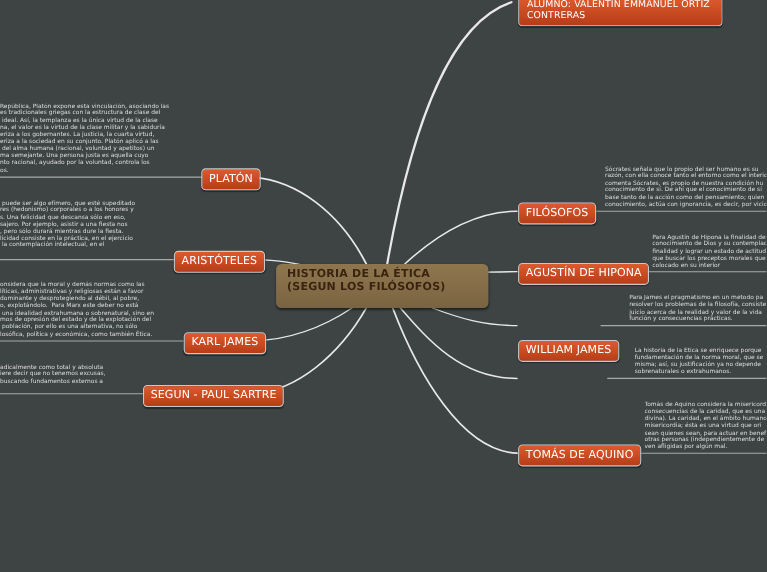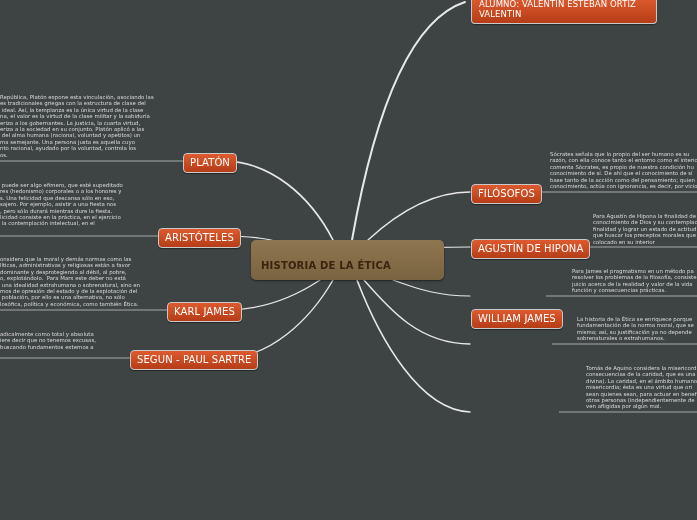--- a/index.html
+++ b/index.html
@@ -25,21 +25,21 @@
       pointer-events: none;
     }
     .central {
       position: absolute;
       left: 251px; top: 240px;
       width: 193px; height: 40px;
       background: linear-gradient(#8e774f, #7a6340);
       border-radius: 5px;
       box-shadow: 0 1px 2px rgba(0,0,0,0.5);
       box-sizing: border-box;
-      padding: 20px 0 0 10px;
+      padding: 4px 0 0 10px;
       color: #3a230f;
       font-weight: bold;
       font-size: 10px;
       line-height: 12px;
       letter-spacing: 0.2px;
     }
     .node {
       position: absolute;
       background: linear-gradient(#de5a2e, #b53d17);
       border: 1px solid #c9c9c9;
@@ -110,24 +110,25 @@
       <line x1="521" y1="192" x2="697" y2="192"></line>
       <line x1="567" y1="247" x2="697" y2="247"></line>
       <line x1="546" y1="296" x2="697" y2="296"></line>
       <line x1="552" y1="344" x2="697" y2="344"></line>
       <line x1="559" y1="412" x2="697" y2="412"></line>
     </g>
   </svg>
 
   <div class="central">
     <div>HISTORIA DE LA ÉTICA</div>
+    <div>(SEGUN LOS FILÓSOFOS)</div>
   </div>
 
   <div class="node author" style="left:471px; top:-2px;">
-    <span>ALUMNO: VALENTIN ESTEBAN ORTIZ VALENTIN</span>
+    <span>ALUMNO: VALENTIN EMMANUEL ORTIZ CONTRERAS</span>
   </div>
 
   <div class="note" style="left:0; top:94px; width:184px;">República, Platón expone esta vinculación, asociando las
 es tradicionales griegas con la estructura de clase del
  ideal. Así, la templanza es la única virtud de la clase
 na, el valor es la virtud de la clase militar y la sabiduría
 erizа a los gobernantes. La justicia, la cuarta virtud,
 erizа a la sociedad en su conjunto. Platón aplicó a las
  del alma humana (racional, voluntad y apetitos) un
 ma semejante. Una persona justa es aquella cuyo
@@ -192,20 +193,23 @@
   <div class="note" style="left:572px; top:268px; width:125px;">Para James el pragmatismo en un método pa
 resolver los problemas de la filosofía, consiste
 juicio acerca de la realidad y valor de la vida
 función y consecuencias prácticas.</div>
 
   <div class="note" style="left:577px; top:316px; width:120px;">La historia de la Ética se enriquece porque
 fundamentación de la norma moral, que se
 misma; así, su justificación ya no depende
 sobrenaturales o extrahumanos.</div>
 
+  <div class="node" style="left:471px; top:404px;">
+    <span>TOMÁS DE AQUINO</span>
+  </div>
   <div class="note" style="left:586px; top:365px; width:111px;">Tomás de Aquino considera la misericord
 consecuencias de la caridad, que es una
 divina). La caridad, en el ámbito humano
 misericordia; ésta es una virtud que ori
 sean quienes sean, para actuar en benef
 otras personas (independientemente de
 ven afligidas por algún mal.</div>
 
 </div>
 

